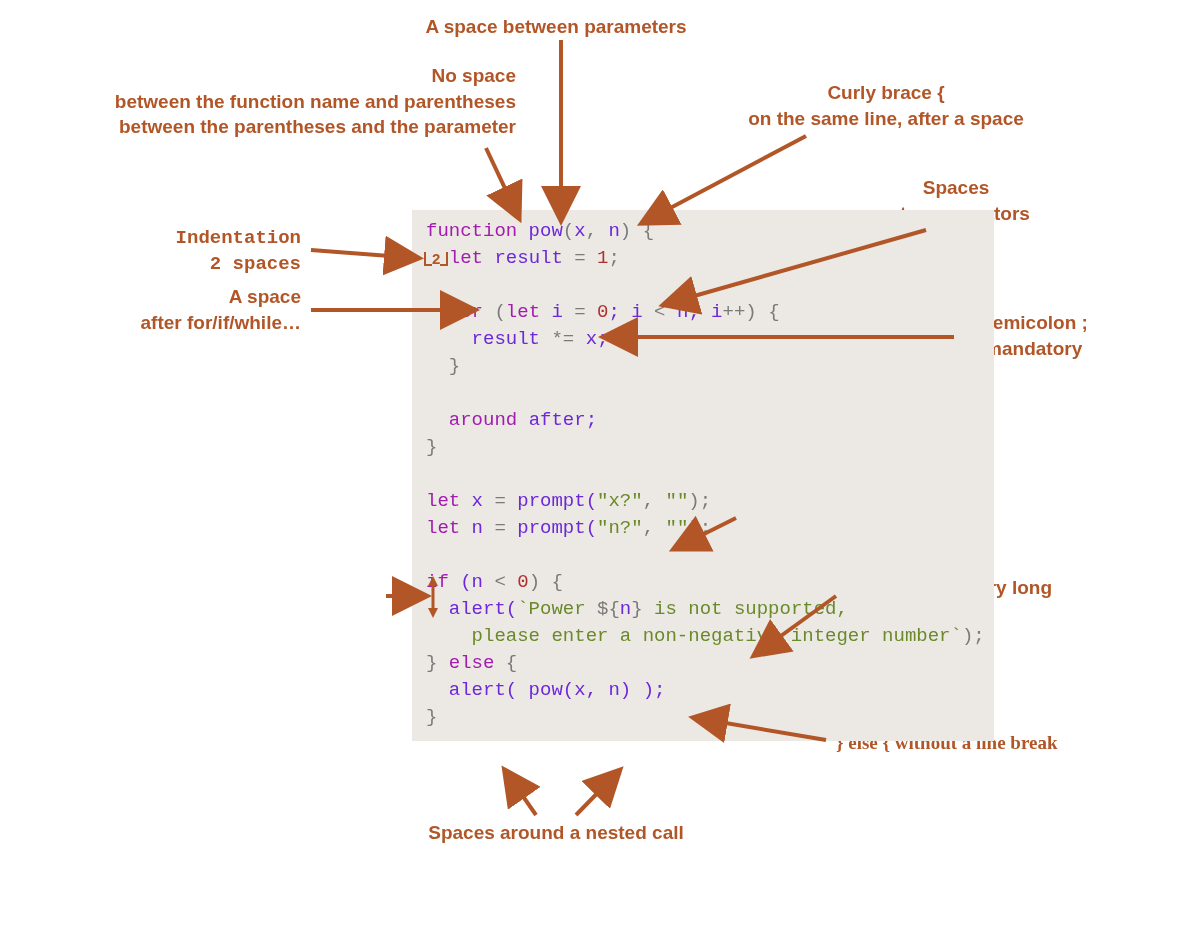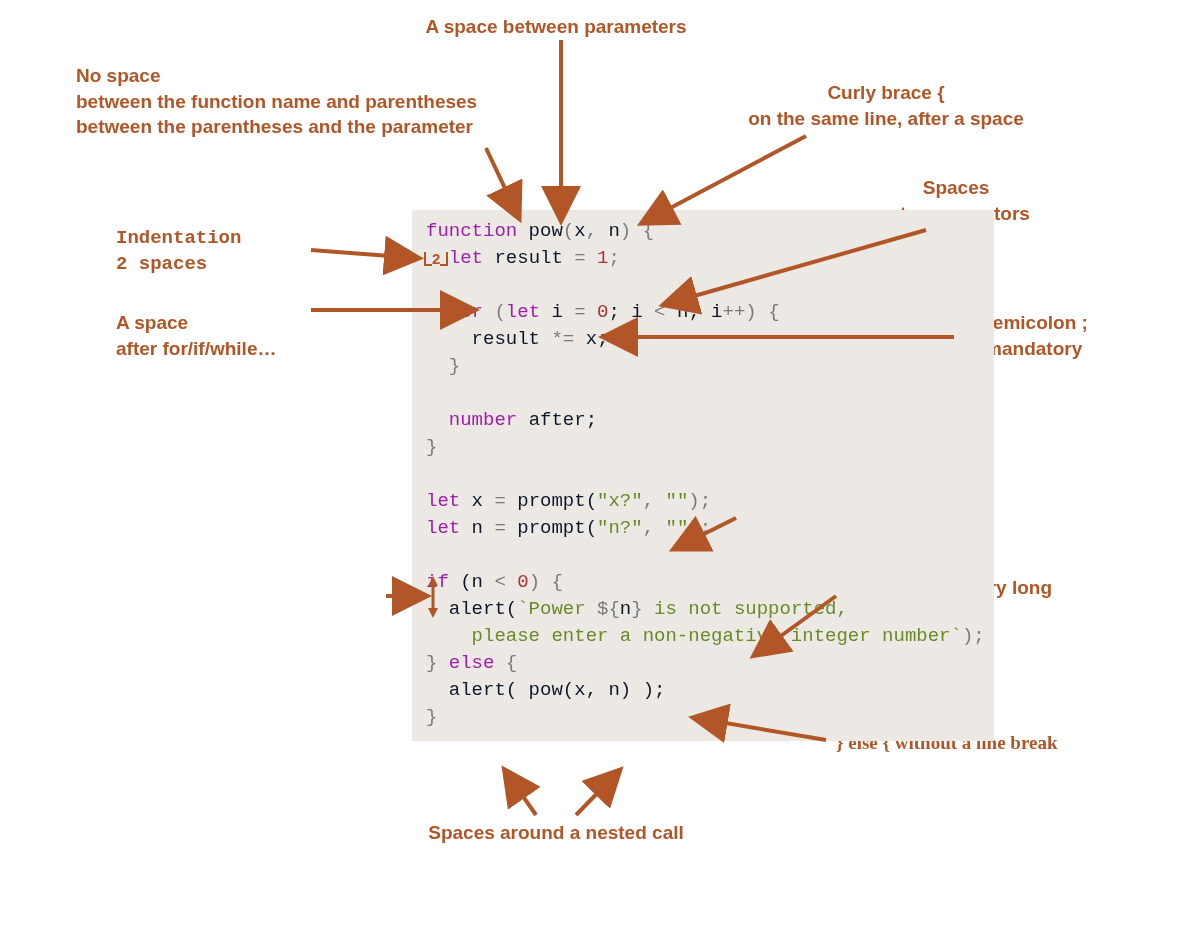--- a/index.html
+++ b/index.html
@@ -13,20 +13,21 @@
     width: 1200px;
     height: 934px;
     margin-left: 36px;
   }
   .annot {
     position: absolute;
     color: #b25627;
     font-weight: 700;
     font-size: 19px;
     line-height: 1.35;
+    text-align: right;
     white-space: pre;
   }
   .annot.left  { text-align: left; }
   .annot.center{ text-align: center; }
   .codebox {
     position: absolute;
     left: 376px;
     top: 210px;
     width: 554px;
     background: #ece9e4;
@@ -35,21 +36,21 @@
     font-size: 19px;
     line-height: 27px;
     color: #444;
     white-space: pre;
   }
   
   .kw   { color: #a21caf; }     
   .num  { color: #b03030; }     
   .str  { color: #6a8a2a; }     
   .op   { color: #7a7a7a; }     
-  .name { color: #0f172a; }
+  .name { color: #6d28d9; }
   .twomark {
     position: absolute;
     color: #b25627;
     font-weight: 700;
     font-family: "Segoe UI", Arial, sans-serif;
   }
   svg.arrows {
     position: absolute;
     left: 0; top: 0;
     width: 1200px; height: 934px;
@@ -69,21 +70,21 @@
 
   <div class="annot center" style="left:680px; top:80px; width:340px;">Curly brace {
 on the same line, after a space</div>
 
   <div class="annot center" style="left:820px; top:175px; width:200px;">Spaces
 return operators</div>
 
   <div class="annot" style="left:80px; top:226px; width:185px;font-family:Liberation Mono, monospace;">Indentation
 2 spaces</div>
 
-  <div class="annot" style="left:80px; top:310px; width:185px;">A space
+  <div class="annot" style="left:80px; top:284px; width:185px;">A space
 after for/if/while…</div>
 
   <div class="annot left" style="left:928px; top:310px;">A semicolon ;
 is mandatory</div>
 
   <div class="annot center" style="left:660px; top:436px; width:180px;">A space
 between
 arguments</div>
 
 
@@ -93,21 +94,21 @@
 
   <div class="annot center" style="left:340px; top:820px; width:360px;">Spaces around a nested call</div>
 
   <div class="codebox"><span class="kw">function</span><span class="name"> pow</span><span class="op">(</span><span class="name">x</span><span class="op">, </span><span class="name">n</span><span class="op">)</span><span class="op"> {</span>
 <span>  </span><span class="kw">let</span><span class="name"> result </span><span class="op">=</span><span> </span><span class="num">1</span><span class="op">;</span>
 
 <span>  </span><span class="kw">for</span><span class="op"> (</span><span class="kw">let</span><span class="name"> i </span><span class="op">=</span><span> </span><span class="num">0</span><span class="name">; i </span><span class="op">&lt;</span><span class="name"> n; i</span><span class="op">++</span><span class="op">) {</span>
 <span class="name">    result </span><span class="op">*=</span><span class="name"> x;</span>
 <span class="op">  }</span>
 
-<span>  </span><span class="kw">number</span><span class="name"> after;</span>
+<span>  </span><span class="kw">around</span><span class="name"> after;</span>
 <span class="op">}</span>
 
 <span class="kw">let</span><span class="name"> x </span><span class="op">=</span><span class="name"> prompt(</span><span class="str">"x?"</span><span class="op">, </span><span class="str">""</span><span class="op">);</span>
 <span class="kw">let</span><span class="name"> n </span><span class="op">=</span><span class="name"> prompt(</span><span class="str">"n?"</span><span class="op">, </span><span class="str">""</span><span class="op">);</span>
 
 <span class="kw">if</span><span class="name"> (n </span><span class="op">&lt;</span><span> </span><span class="num">0</span><span class="op">) {</span>
 <span class="name">  alert(</span><span class="str">`Power </span><span class="op">${</span><span class="name">n</span><span class="op">}</span><span class="str"> is not supported,</span>
 <span class="str">    please enter a non-negative integer number`</span><span class="op">);</span>
 <span class="op">} </span><span class="kw">else</span><span class="op"> {</span>
 <span class="name">  alert( pow(x, n) );</span>

